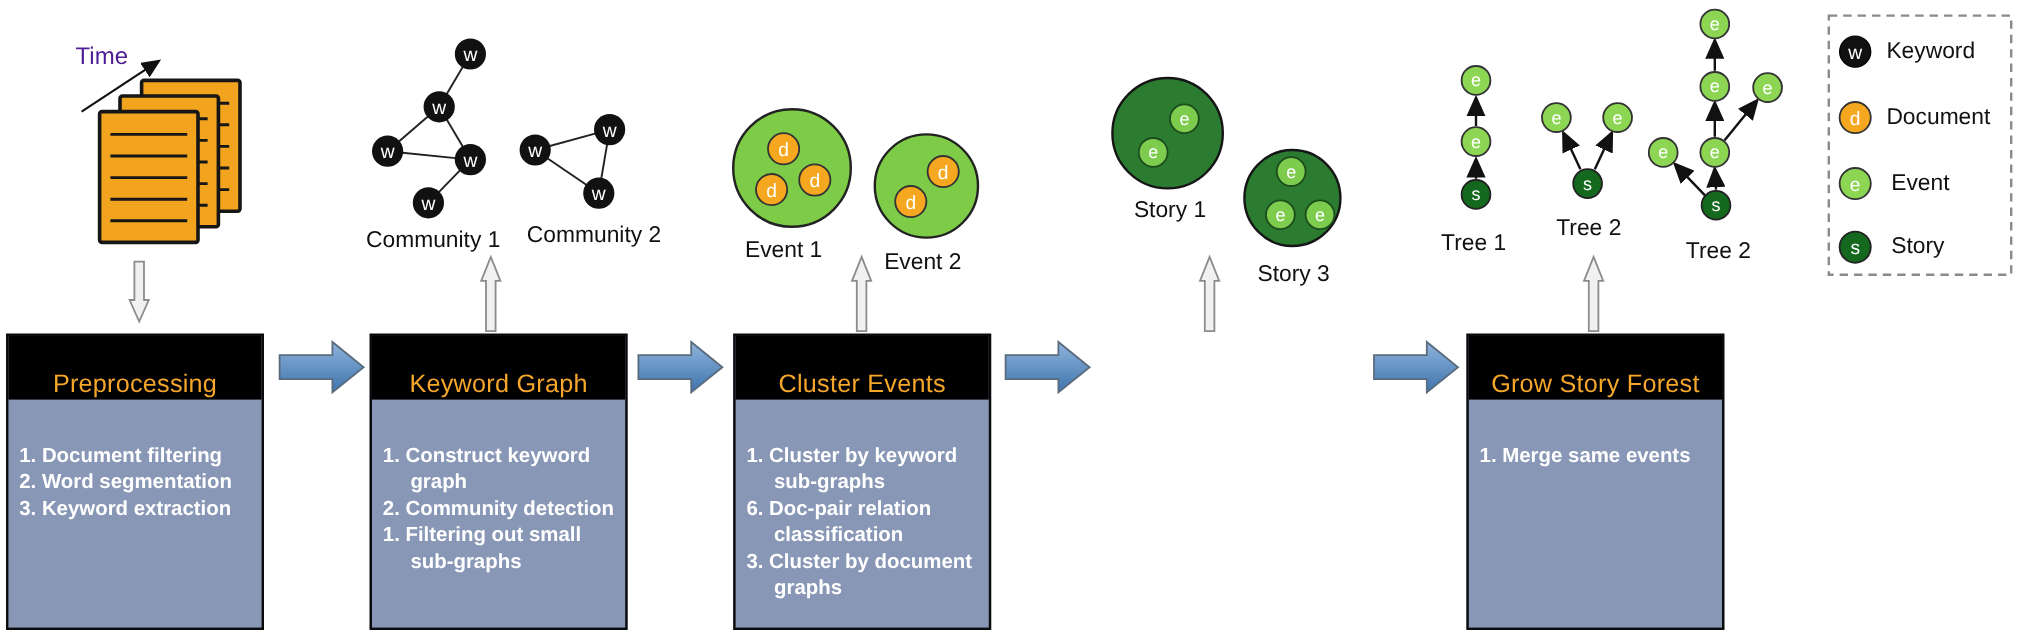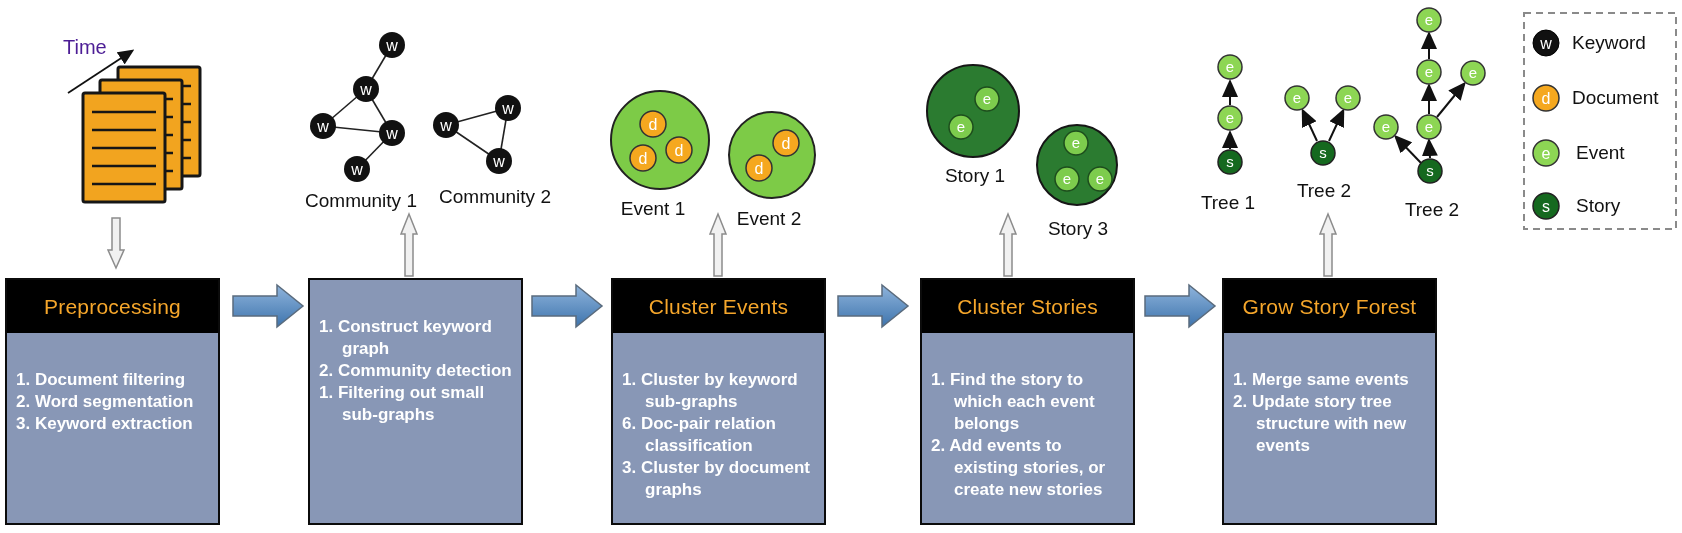--- a/index.html
+++ b/index.html
@@ -14,21 +14,21 @@
   }
   .time-lbl{position:absolute;font-size:20px;line-height:20px;color:#4c1d95;}
   .legend-lbl{
     position:absolute;font-size:19px;line-height:22px;color:#111;white-space:nowrap;
   }
   .stage{
     position:absolute;top:278px;width:215px;height:247px;
     box-sizing:border-box;border:2px solid #0b0b0b;background:#8897B6;
   }
   .stage-header{
-    height:53px;background:#000;display:flex;align-items:center;justify-content:center;
+    height:53px;background:#000;display:flex;align-items:flex-end;justify-content:center;
   }
   .stage-title{color:#F5A62B;font-size:21px;letter-spacing:.2px;}
   .stage-body{
     padding:36px 8px 0 9px;color:#fff;font-size:17px;line-height:22px;font-weight:bold;
   }
   .step{padding-left:23px;text-indent:-23px;}
 </style>
 </head>
 <body>
 
@@ -275,51 +275,44 @@
       <span class="stage-title">Preprocessing</span>
     </div>
     <div class="stage-body">
       <div class="step">1. Document filtering</div>
       <div class="step">2. Word segmentation</div>
       <div class="step">3. Keyword extraction</div>
     </div>
   </div>
 
   <div class="stage" style="left:308px">
+    <div class="stage-header">
+      <span class="stage-title">Keyword Graph</span>
+    </div>
     <div class="stage-body">
       <div class="step">1. Construct keyword graph</div>
       <div class="step">2. Community detection</div>
       <div class="step">1. Filtering out small sub-graphs</div>
     </div>
   </div>
 
   <div class="stage" style="left:611px">
     <div class="stage-header">
       <span class="stage-title">Cluster Events</span>
     </div>
     <div class="stage-body">
       <div class="step">1. Cluster by keyword sub-graphs</div>
       <div class="step">6. Doc-pair relation classification</div>
       <div class="step">3. Cluster by document graphs</div>
     </div>
   </div>
 
-  <div class="stage" style="left:920px">
-    <div class="stage-header">
-      <span class="stage-title">Cluster Stories</span>
-    </div>
-    <div class="stage-body">
-      <div class="step">1. Find the story to which each event belongs</div>
-      <div class="step">2. Add events to existing stories, or create new stories</div>
-    </div>
-  </div>
 
   <div class="stage" style="left:1222px">
     <div class="stage-header">
       <span class="stage-title">Grow Story Forest</span>
     </div>
     <div class="stage-body">
       <div class="step">1. Merge same events</div>
-      <div class="step">2. Update story tree structure with new events</div>
     </div>
   </div>
 
 </div>
 
 </body></html>

